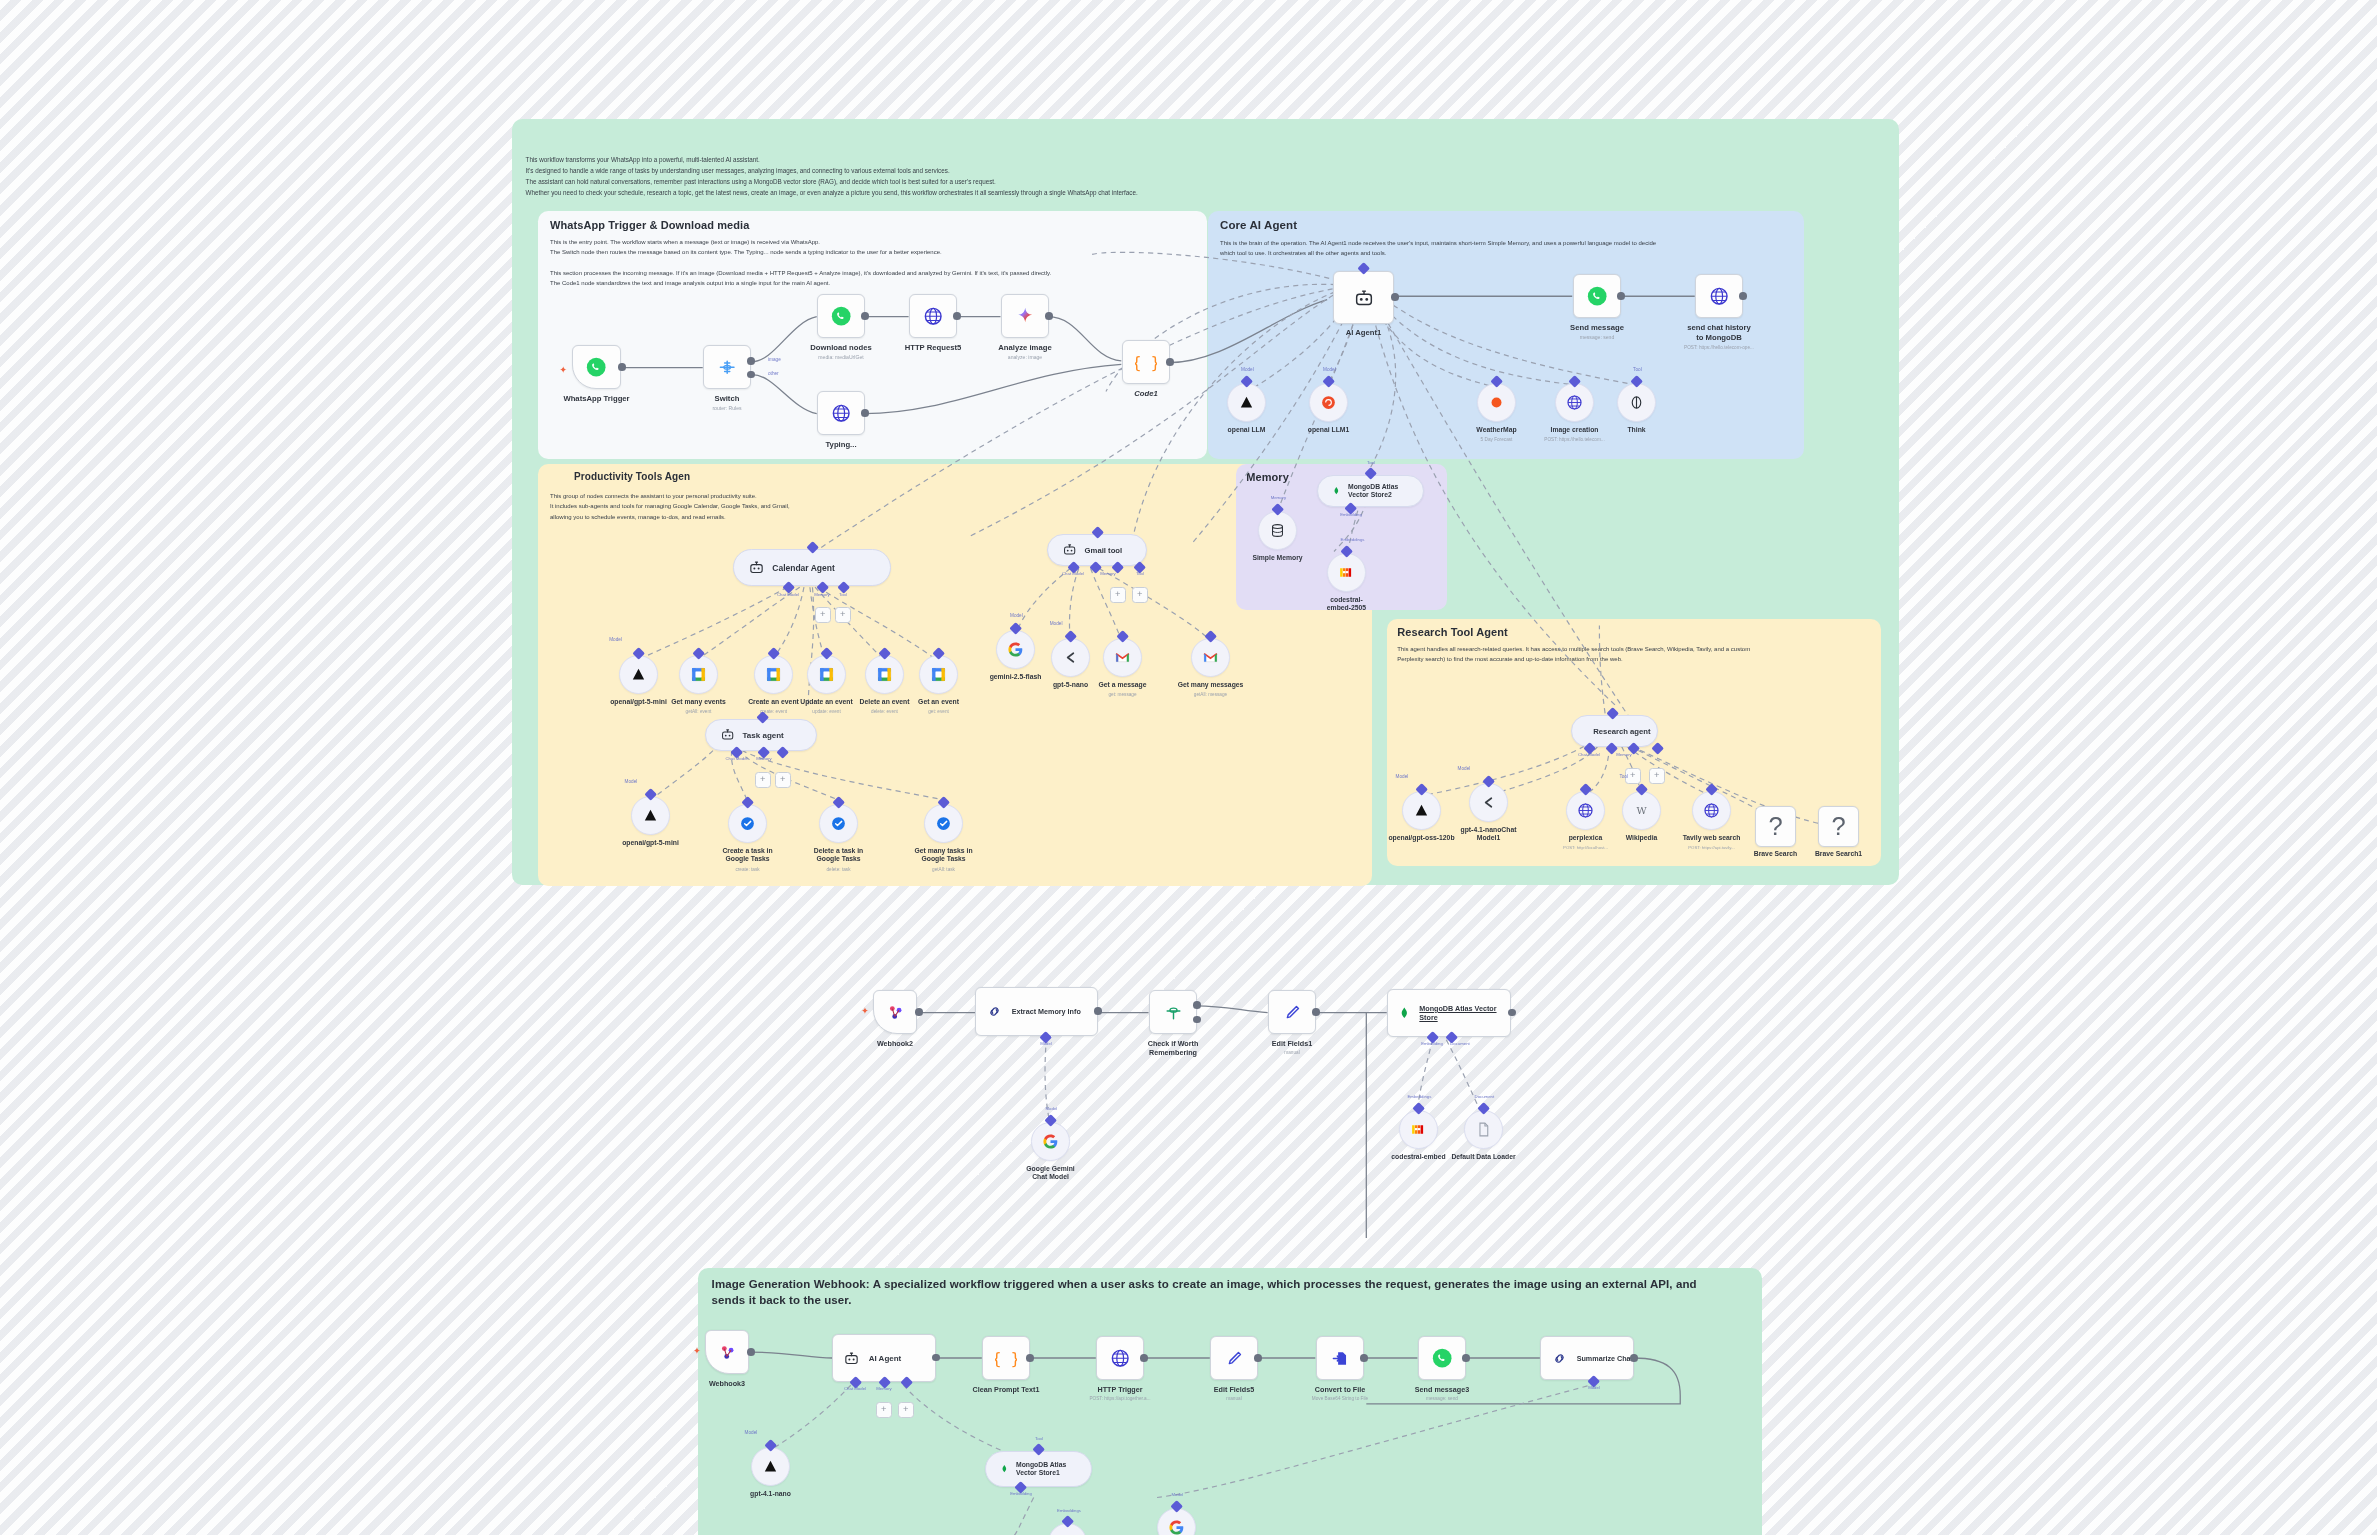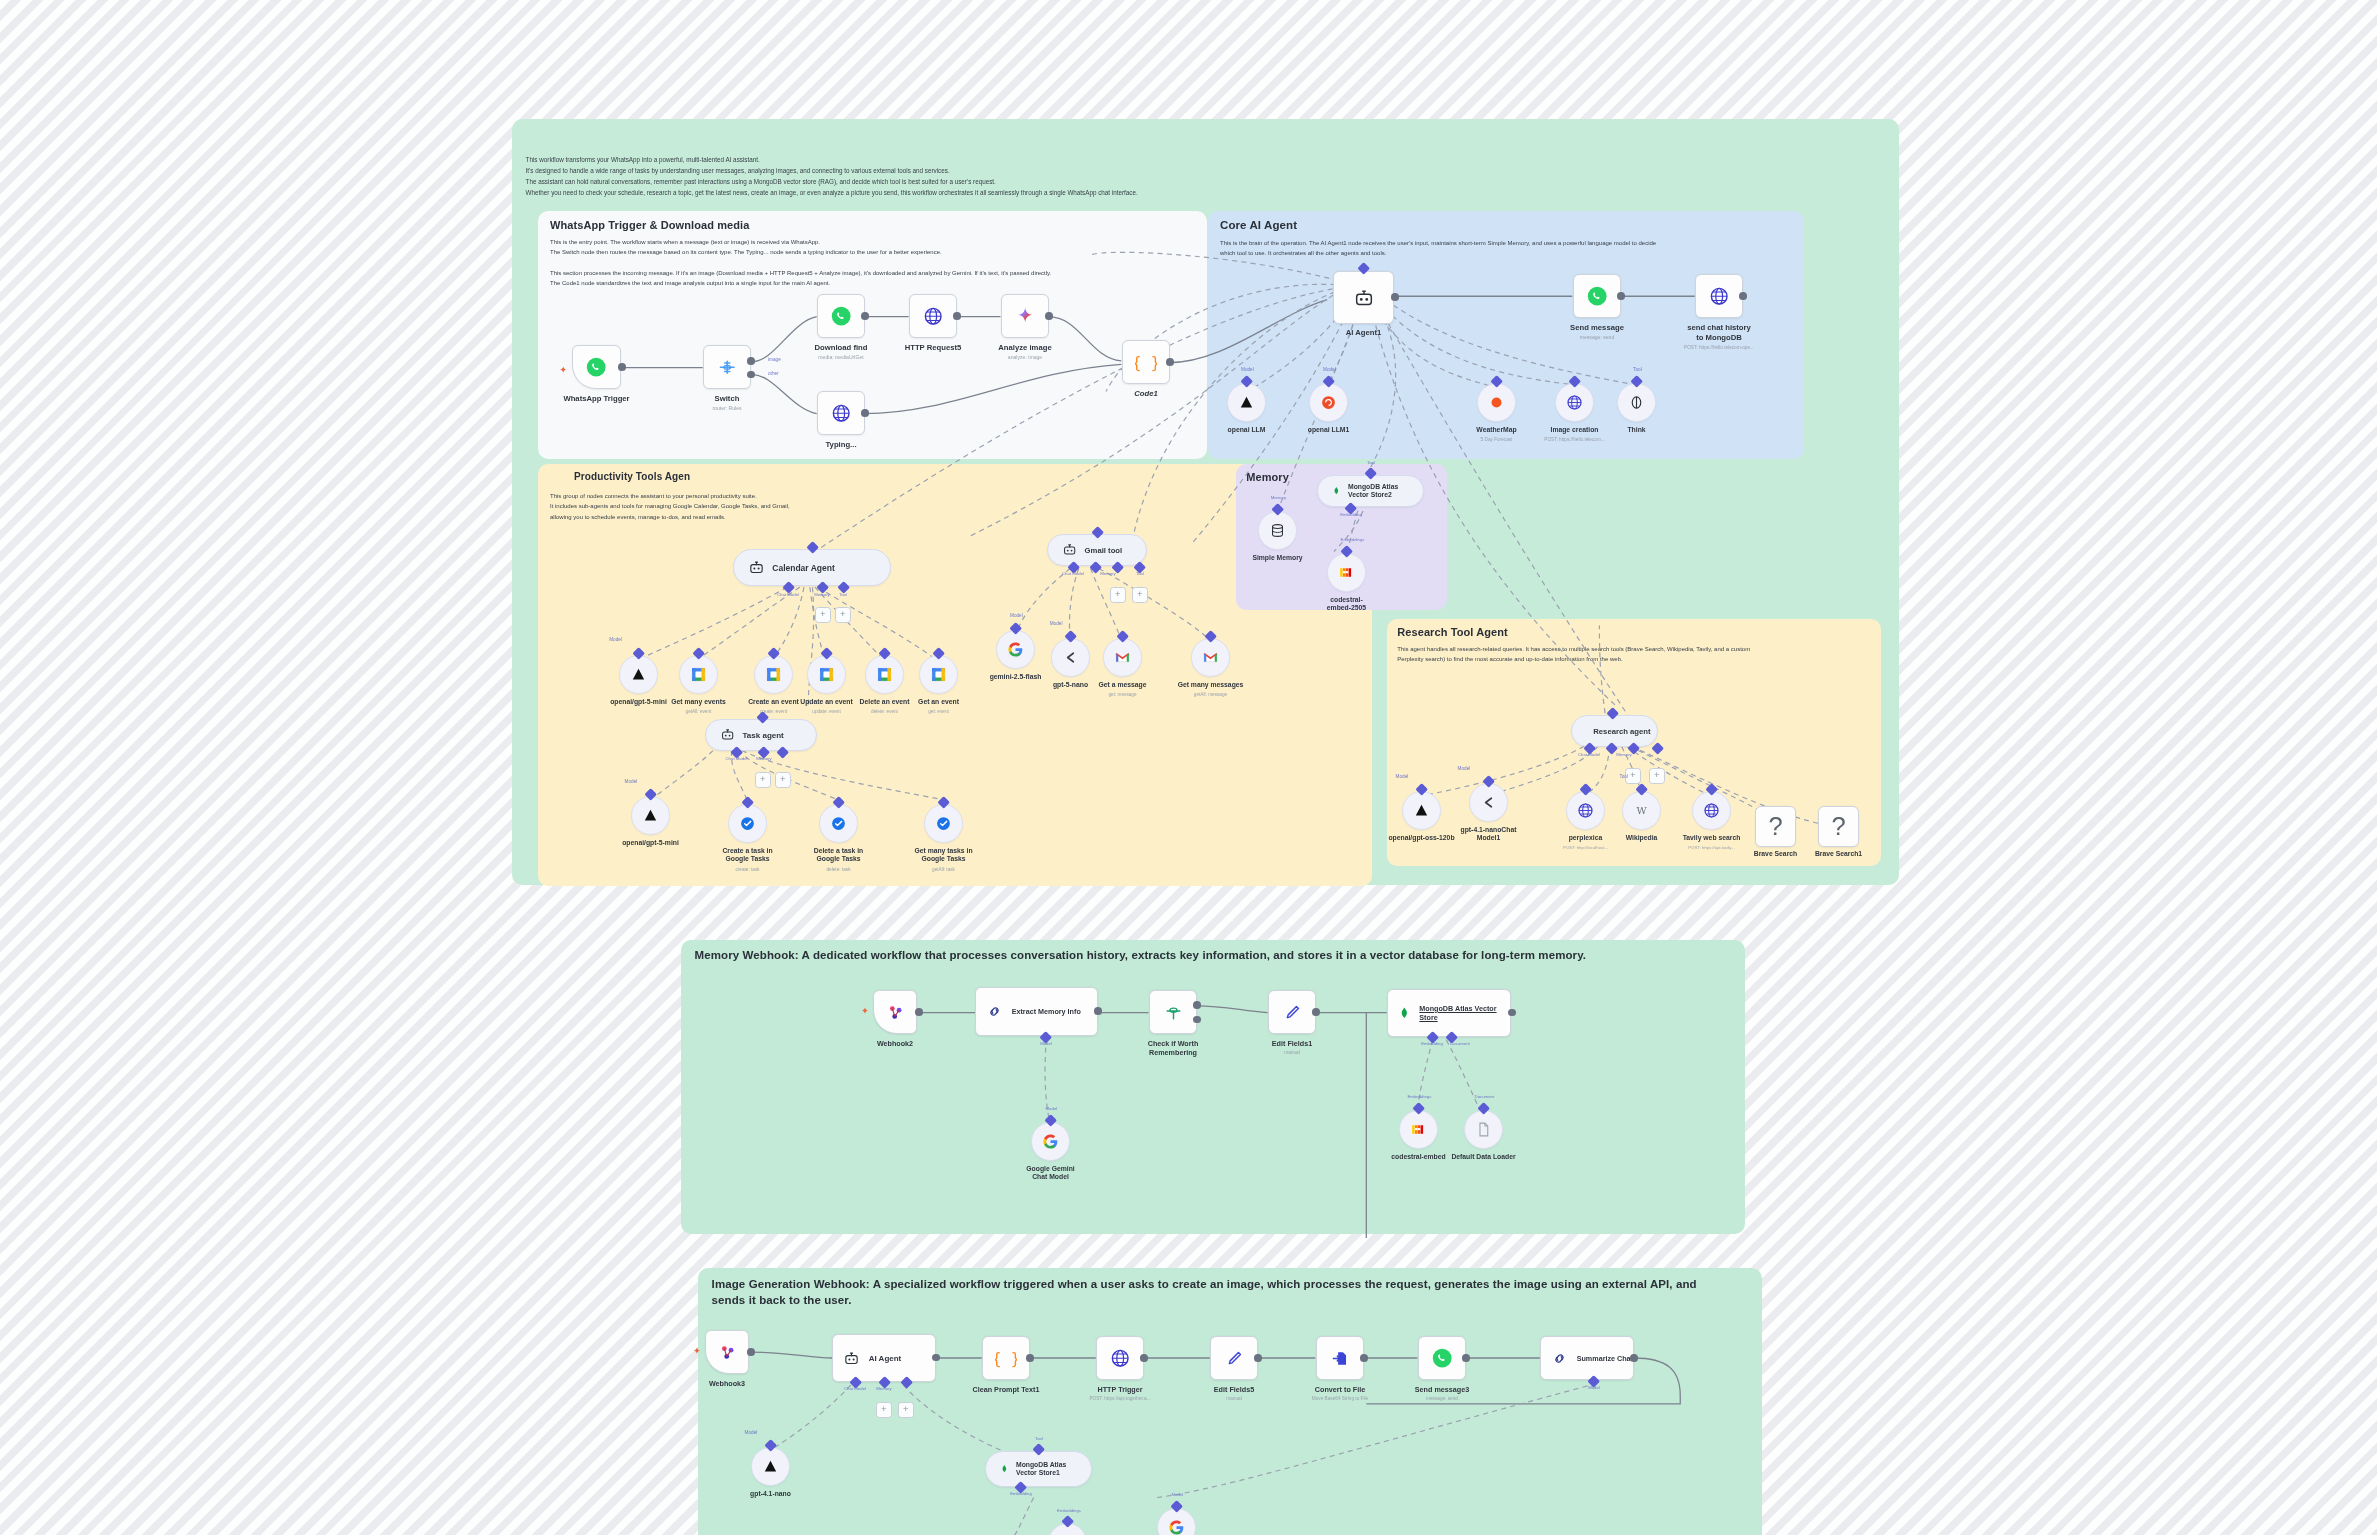--- a/index.html
+++ b/index.html
@@ -195,21 +195,21 @@
   </div>
 
   <div class="node" style="left:817px;top:294px;">
     <div class="nbox" style="width:48px;height:44px;">
       <svg width="20.4" height="20.4" viewBox="0 0 24 24" class="gicon">
           <circle cx="12" cy="12" r="11" fill="#25D366"></circle>
           <path d="M8.2 7.4c.3-.1.6 0 .8.4l.7 1.4c.1.3 0 .5-.2.7l-.4.4c-.1.2-.2.4 0 .7.5.9 1.3 1.7 2.2 2.2.3.2.5.1.7 0l.4-.5c.2-.2.4-.2.6-.1l1.4.7c.4.2.5.5.4.8-.3.8-1.2 1.3-2 1.2-2.6-.3-5.3-3-5.6-5.6-.1-.8.3-1.6 1-1.9z" fill="#fff"></path>
         </svg>
     </div>
     <div class="port" style="left:44px;top:18px;"></div>
-    <div class="nlabel" style="top:49px;font-size:7.7px;">Download find</div>
+    <div class="nlabel" style="top:49px;font-size:7.7px;">Download nodes</div>
     <div class="nsub" style="top:60px;font-size:5.1px;">media: mediaUrlGet</div>
   </div>
 
   <div class="node" style="left:909px;top:294px;">
     <div class="nbox" style="width:48px;height:44px;">
       <svg width="20.4" height="20.4" viewBox="0 0 24 24" class="gicon">
           <circle cx="12" cy="12" r="9.2" stroke="#3b37cf" stroke-width="1.7" fill="none"></circle>
           <ellipse cx="12" cy="12" rx="4" ry="9.2" stroke="#3b37cf" stroke-width="1.4" fill="none"></ellipse>
           <path d="M3 12h18M4.6 7h14.8M4.6 17h14.8" stroke="#3b37cf" stroke-width="1.3"></path>
         </svg>
@@ -741,23 +741,20 @@
     <div class="nlabel" style="top:44px;font-size:6.8px;">Brave Search</div>
   </div>
 
   <div class="node" style="left:1818px;top:806px;">
     <div class="nbox" style="width:41px;height:41px;">
       <span class="qmark">?</span>
     </div>
     <div class="nlabel" style="top:44px;font-size:6.8px;">Brave Search1</div>
   </div>
 
-  <div class="panel grp-green2" style="left:681px;top:940px;width:1064px;height:294px;">
-    <div class="panel-title" style="position:absolute;left:13.6px;top:9.4px;font-size:11.5px;">Memory Webhook: A dedicated workflow that processes conversation history, extracts key information, and stores it in a vector database for long-term memory.</div>
-  </div>
 
   <svg class="links" width="2377" height="1536" viewBox="0 0 2794 1805">
     <path class="sld" d="M1082,1190 L1146,1190"></path>
     <path class="sld" d="M1290,1190 L1350,1190"></path>
     <path class="sld" d="M1406,1182 C1440,1182 1460,1188 1490,1190"></path>
     <path class="sld" d="M1546,1190 L1630,1190"></path>
     <path class="sld" d="M1606,1190 L1606,1455"></path>
     <path class="dsh" d="M1230,1220 C1226,1270 1230,1300 1234,1320"></path>
     <path class="dsh" d="M1684,1222 C1674,1260 1668,1285 1666,1305"></path>
     <path class="dsh" d="M1700,1222 C1720,1260 1730,1285 1740,1305"></path>

